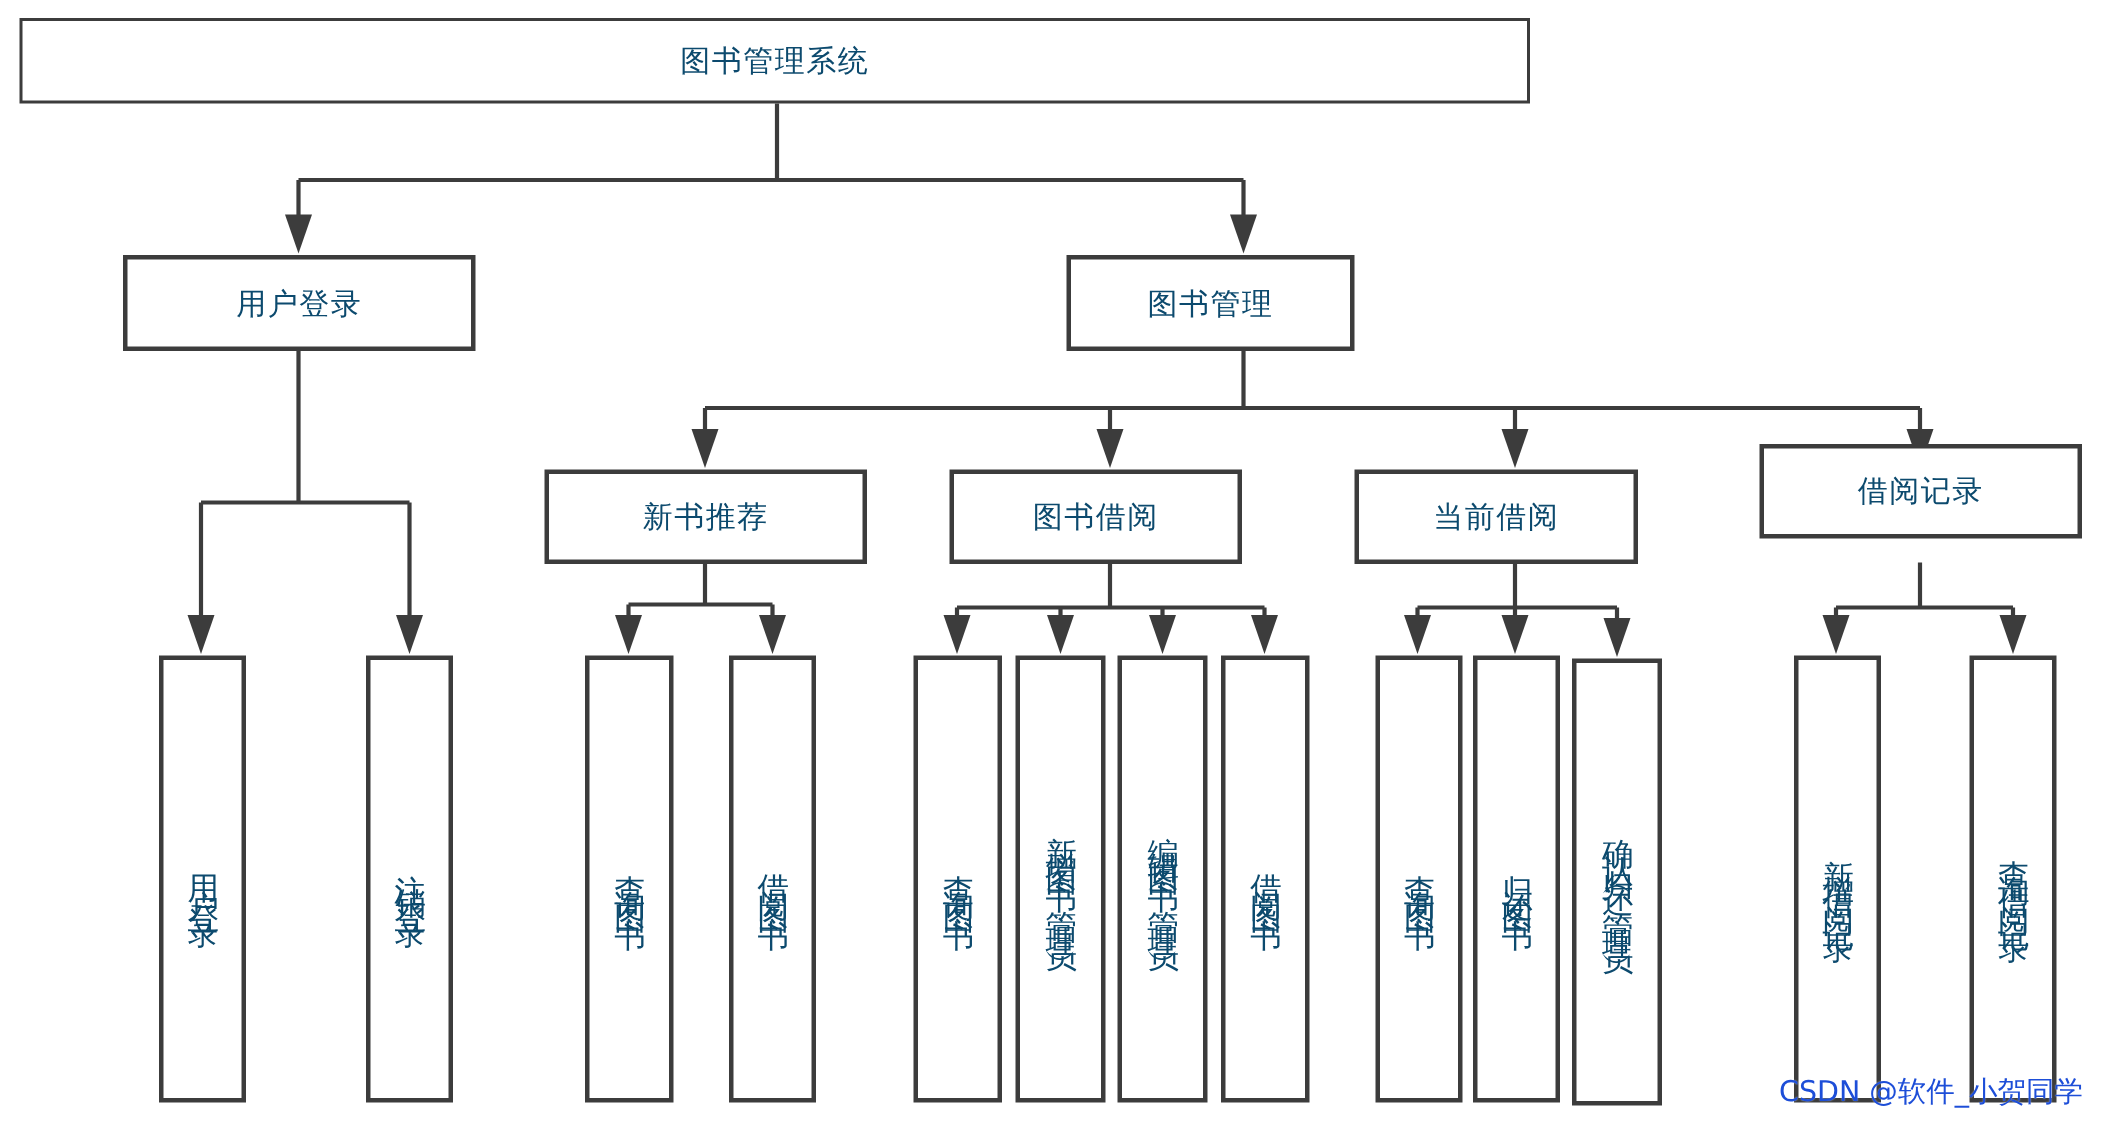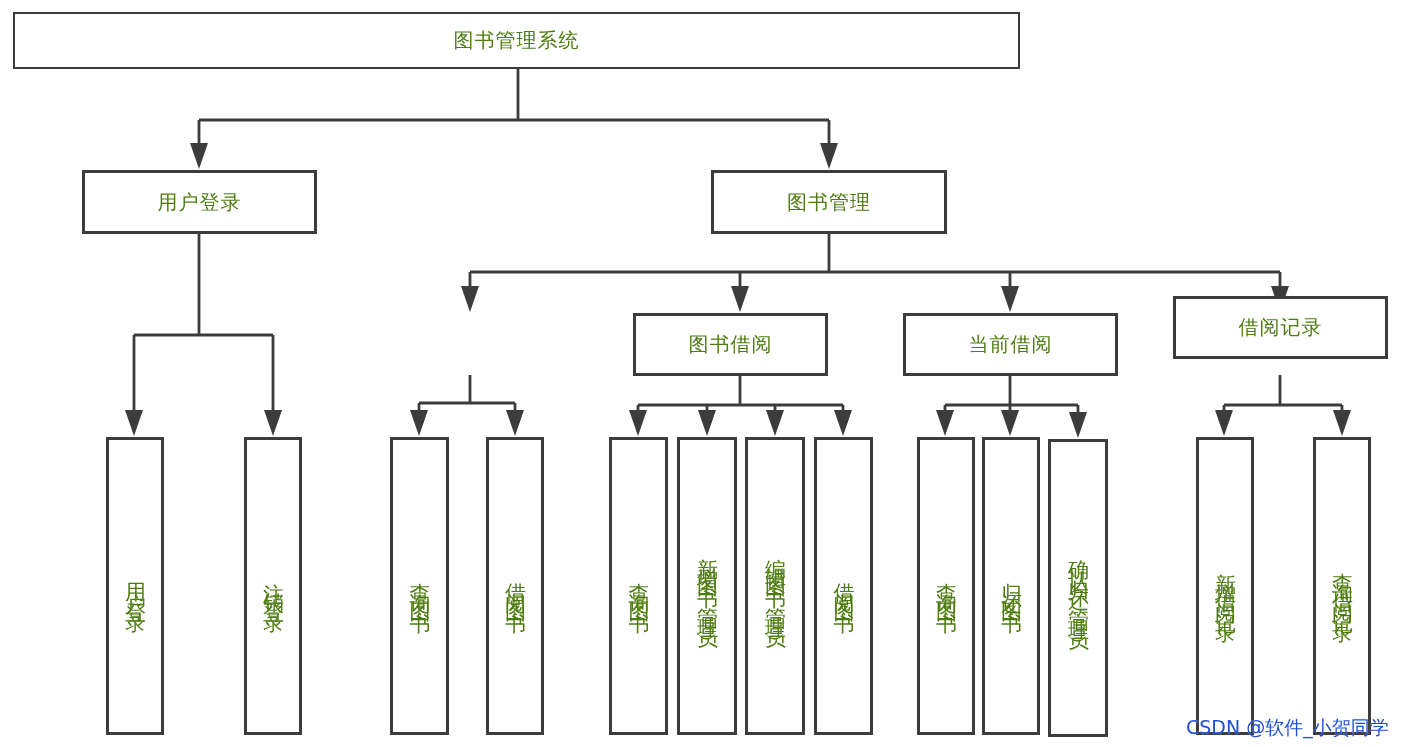--- a/index.html
+++ b/index.html
@@ -10,21 +10,21 @@
     font-family:"DejaVu Sans","Liberation Sans",sans-serif;
     overflow:hidden;
   }
   .wires{position:absolute;left:0;top:0;z-index:1;}
   .box{
     position:absolute;
     box-sizing:border-box;
     background:#ffffff;
     border:3px solid #3c3c3c;
     display:flex;align-items:center;justify-content:center;
-    color:#4d7c0f;
+    color:#0c4a6e;
     z-index:2;
   }
   .box.root{border-width:2px;}
   .h-label{font-size:20px;letter-spacing:1px;white-space:nowrap;}
   .v-label{
     writing-mode:vertical-rl;
     font-size:21px;
     line-height:1;
     letter-spacing:10px;
     white-space:nowrap;
@@ -102,28 +102,31 @@
     </g>
   </svg>
 
   <div class="box root" style="left:13px;top:12px;width:1007px;height:57px">
     <span class="h-label">图书管理系统</span>
   </div>
 
   <div class="box" style="left:82px;top:170px;width:235px;height:64px">
     <span class="h-label">用户登录</span>
   </div>
-  <div class="box" style="left:711px;top:170px;width:236px;height:64px">
+  <div class="box" style="left:711px;top:170px;width:192px;height:64px">
     <span class="h-label">图书管理</span>
   </div>
 
+  <div class="box" style="left:363px;top:313px;width:215px;height:63px">
+    <span class="h-label">新书推荐</span>
+  </div>
   <div class="box" style="left:633px;top:313px;width:195px;height:63px">
     <span class="h-label">图书借阅</span>
   </div>
-  <div class="box" style="left:903px;top:313px;width:215px;height:63px">
+  <div class="box" style="left:903px;top:313px;width:189px;height:63px">
     <span class="h-label">当前借阅</span>
   </div>
   <div class="box" style="left:1173px;top:296px;width:215px;height:63px">
     <span class="h-label">借阅记录</span>
   </div>
 
   <div class="box" style="left:106px;top:437px;width:58px;height:298px">
     <span class="v-label">用户登录</span>
   </div>
   <div class="box" style="left:244px;top:437px;width:58px;height:298px">

